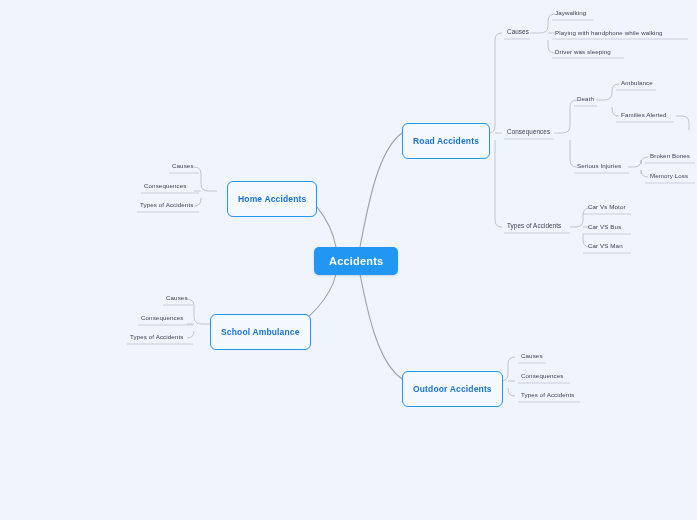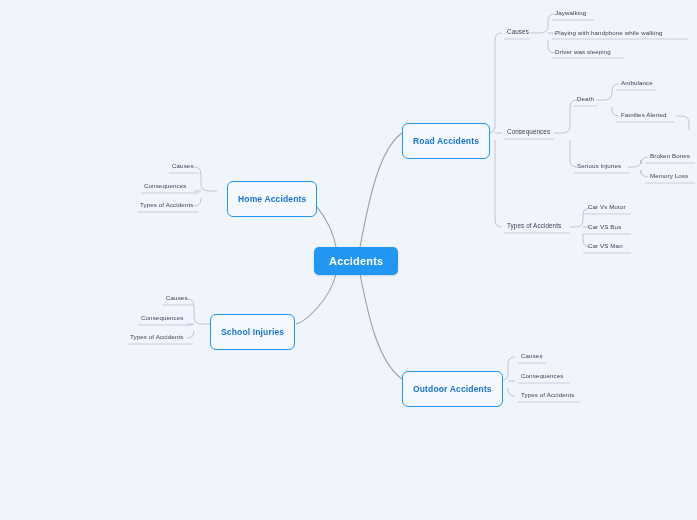--- a/index.html
+++ b/index.html
@@ -149,21 +149,21 @@
       <line x1="127" y1="344" x2="193" y2="344"></line>
     </g>
   </svg>
 
   <div class="node root-node" style="left:314px; top:247px;">Accidents</div>
 
   <div class="node branch-node" style="left:402px; top:123px;">Road Accidents</div>
 
   <div class="node branch-node" style="left:227px; top:181px;">Home Accidents</div>
 
-  <div class="node branch-node" style="left:210px; top:314px;">School Injuries</div>
+  <div class="node branch-node" style="left:210px; top:314px;">School Ambulance</div>
 
   <div class="node branch-node" style="left:402px; top:371px;text-align:right;">Outdoor Accidents</div>
 
   <div class="node leaf-node mid" style="left:504px; top:28px;">Causes</div>
 
   <div class="node leaf-node mid" style="left:504px; top:128px;">Consequences</div>
 
   <div class="node leaf-node mid" style="left:504px; top:222px;">Types of Accidents</div>
 
   <div class="node leaf-node" style="left:552px; top:9px;">Jaywalking</div>

